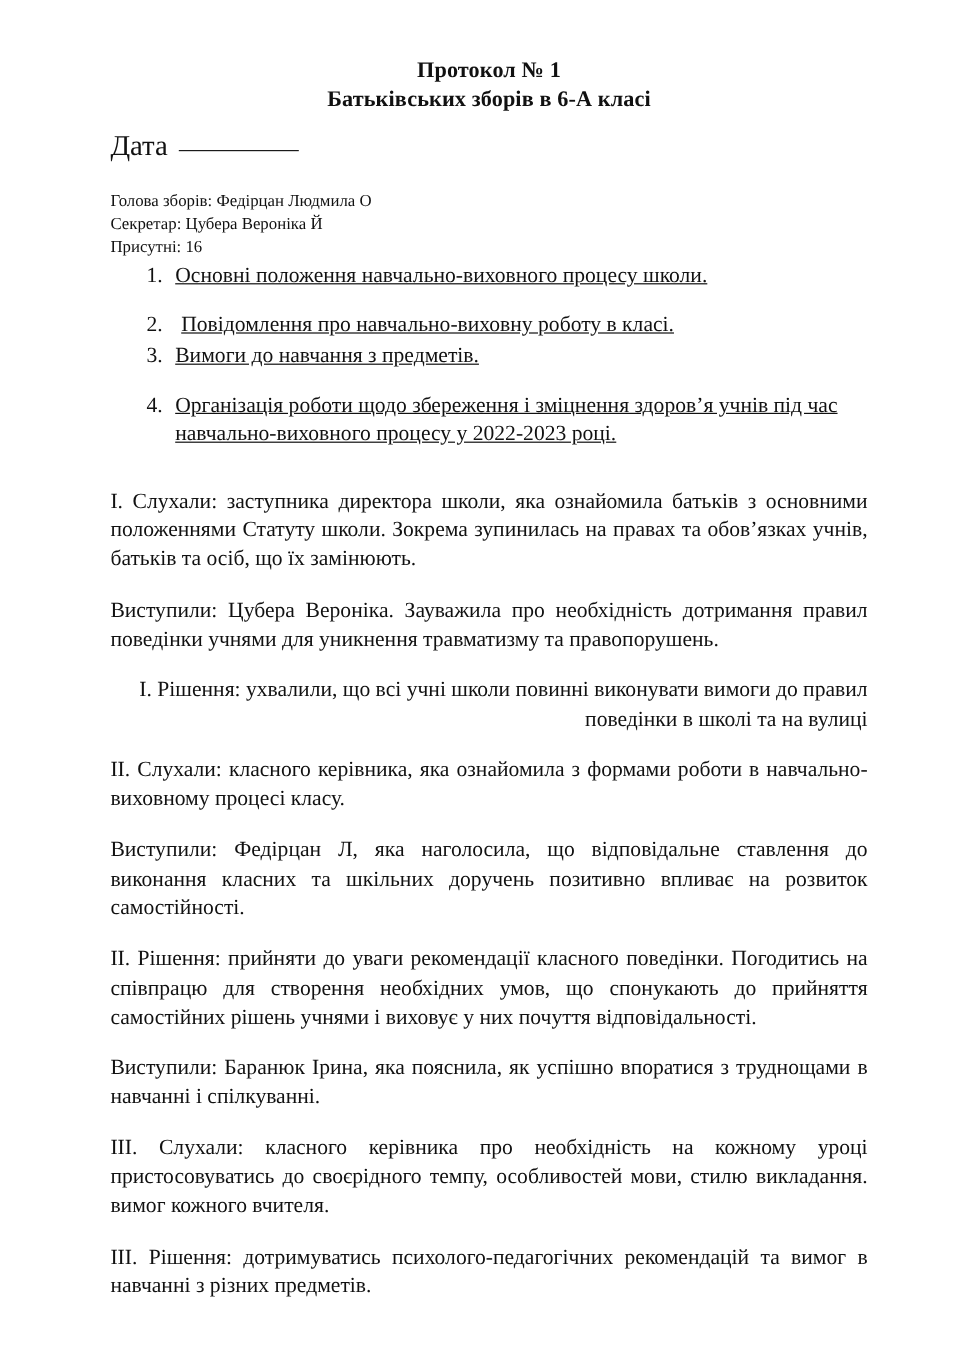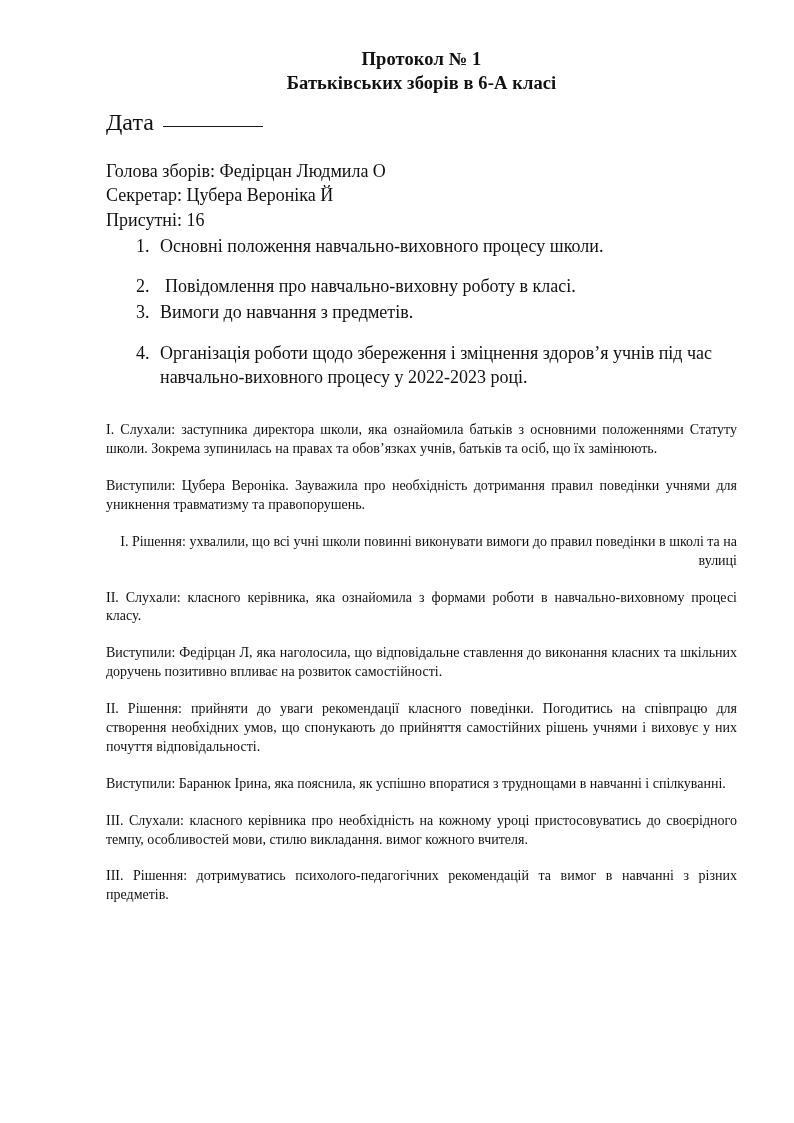--- a/index.html
+++ b/index.html
@@ -12,21 +12,21 @@
     width: 794px;
     height: 1123px;
     background: #ffffff;
     margin: 0 auto;
     overflow: hidden;
     font-family: "Liberation Serif", "DejaVu Serif", serif;
     color: #111111;
   }
   .content {
     position: absolute;
-    left: 106px;
+    left: 92px;
     top: 0;
     width: 631px;
   }
   .title-block {
     padding-top: 48px;
     text-align: center;
     font-weight: bold;
     font-size: 18.5px;
     line-height: 1.28;
     letter-spacing: 0.1px;
@@ -42,21 +42,21 @@
   }
   .date-rule {
     display: inline-block;
     width: 100px;
     border-bottom: 1.5px solid #1a1a1a;
     margin-left: 9px;
     vertical-align: 3px;
   }
   .info-block {
     margin-top: 20px;
-    font-size: 18px;
+    font-size: 14px;
     line-height: 1.37;
   }
   .info-line {
     display: block;
     white-space: pre;
   }
   .agenda {
     margin: 0;
     padding: 0;
     list-style: none;
@@ -71,27 +71,28 @@
   .agenda-item.spaced {
     margin-top: 17px;
   }
   .agenda-num {
     position: absolute;
     left: 30px;
     top: 0;
   }
   .agenda-text {
     display: block;
+    text-decoration: underline;
   }
   .agenda-text.lead-space {
     text-indent: 5px;
   }
   .body-block {
     margin-top: 31px;
-    font-size: 14px;
+    font-size: 18px;
   }
   p.para {
     margin: 0 0 18px 0;
     text-align: justify;
     line-height: 1.35;
     text-justify: inter-word;
   }
   p.para:last-child {
     margin-bottom: 4px;
   }

